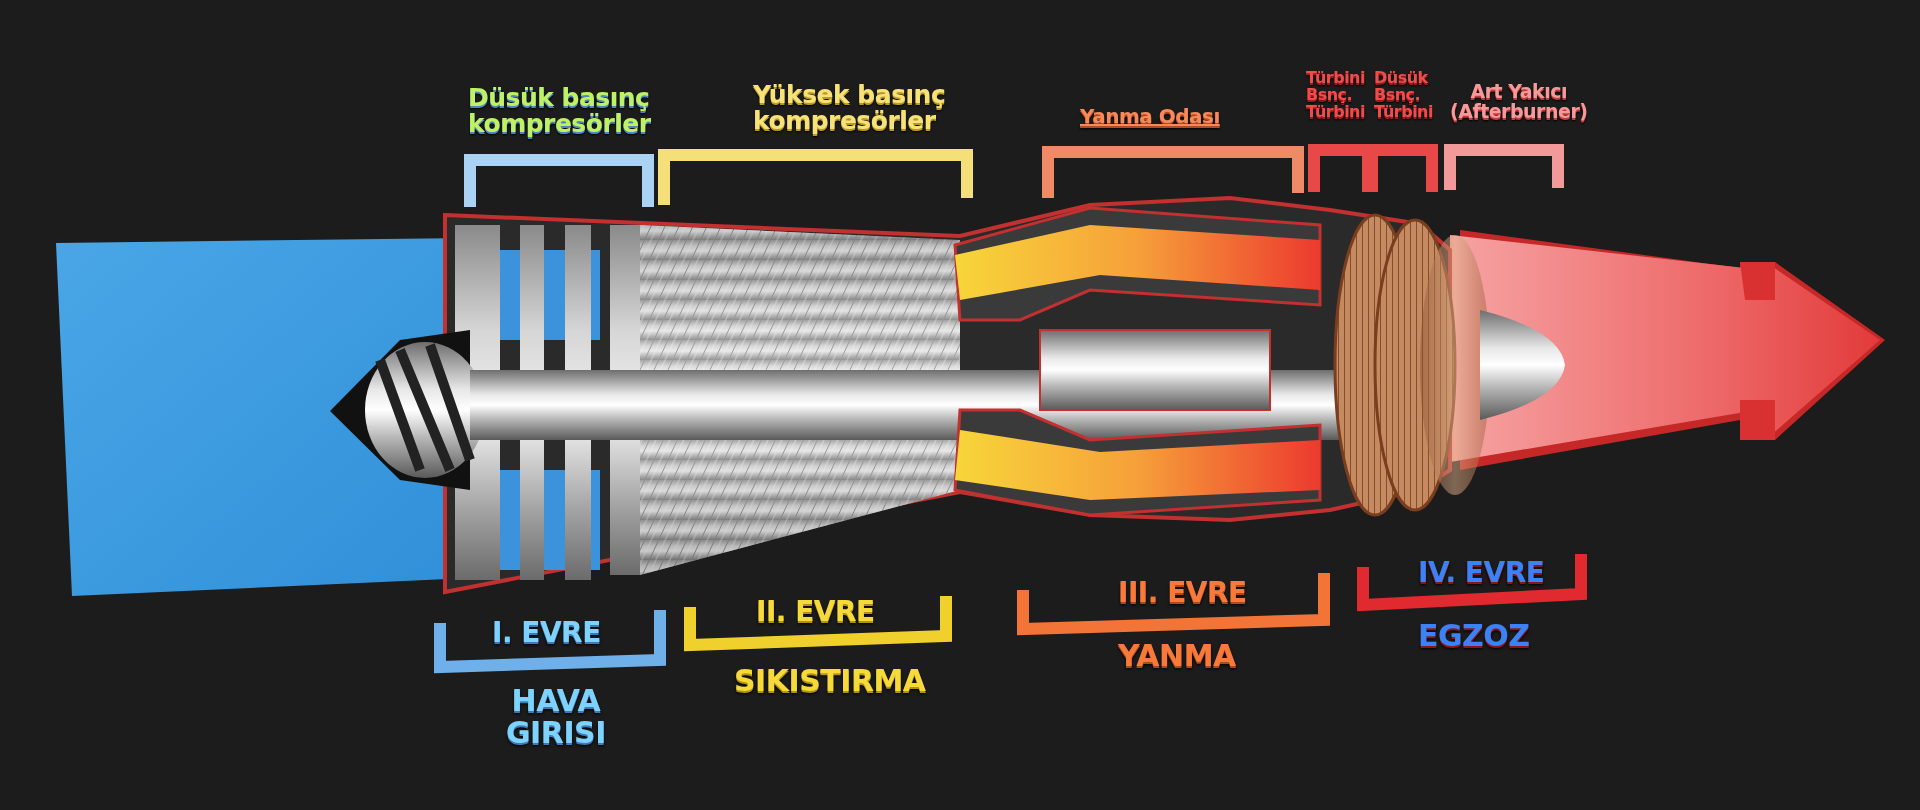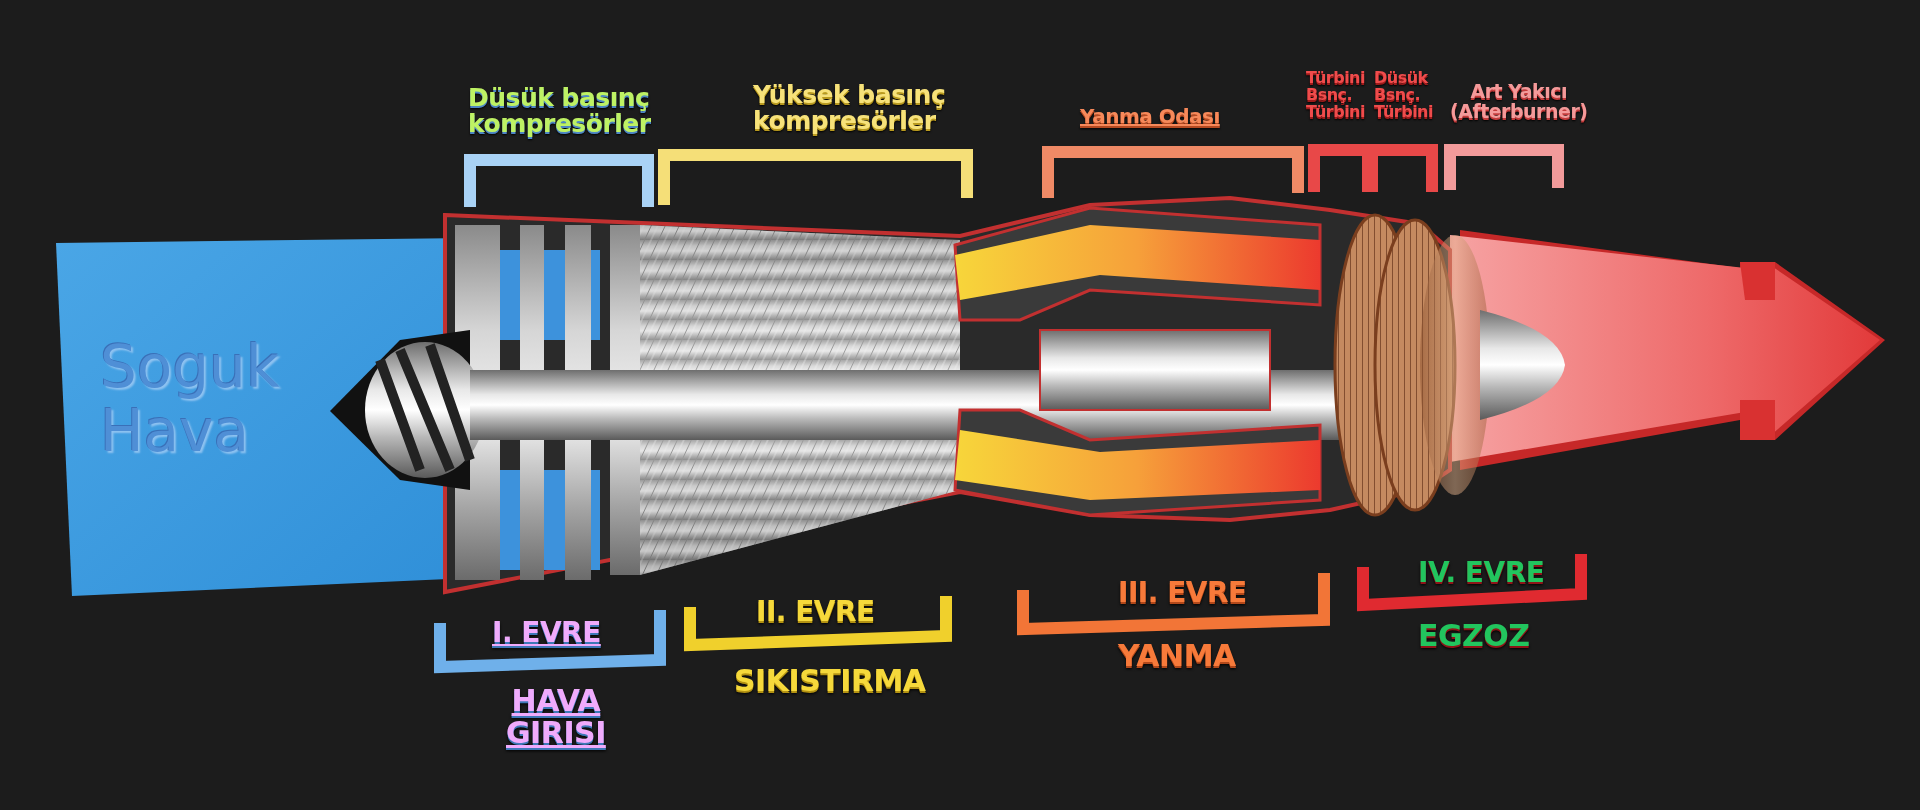--- a/index.html
+++ b/index.html
@@ -11,24 +11,24 @@
   }
   .stage { position:absolute; left:0; top:0; width:1920px; height:810px; }
   svg.engine { position:absolute; left:0; top:0; }
 
   .lbl { position:absolute; font-weight:bold; line-height:1.05; white-space:nowrap; letter-spacing:-0.5px; }
   .lbl.blue  { color:#bef264; text-shadow:0 2px 0 #4d86c4, 0 3px 2px #000; }
   .lbl.yellow{ color:#f7e27a; text-shadow:0 2px 0 #b99a1f, 0 3px 2px #000;margin-left:33px; }
   .lbl.orange{ color:#f7895a; text-shadow:0 2px 0 #b54a22, 0 3px 2px #000; }
   .lbl.red   { color:#ef4c4c; text-shadow:0 2px 0 #9e1b1b, 0 3px 2px #000; }
   .lbl.pink  { color:#f49a9a; text-shadow:0 2px 0 #c43a3a, 0 3px 2px #000; }
-  .lbl.bracket-blue  { color:#f0abfc; text-shadow:0 2px 0 #3e78b8, 0 3px 3px #000;text-decoration:underline; }
+  .lbl.bracket-blue  { color:#7dd3fc; text-shadow:0 2px 0 #3e78b8, 0 3px 3px #000; }
   .lbl.bracket-yellow{ color:#f6d93b; text-shadow:0 2px 0 #b39212, 0 3px 3px #000; }
   .lbl.bracket-orange{ color:#f77a3a; text-shadow:0 2px 0 #b2481a, 0 3px 3px #000; }
-  .lbl.bracket-red   { color:#22c55e; text-shadow:0 2px 0 #8e1418, 0 3px 3px #000; }
+  .lbl.bracket-red   { color:#3b82f6; text-shadow:0 2px 0 #8e1418, 0 3px 3px #000; }
 
   .emboss-blue { position:absolute; color:#4f8fd6; font-weight:normal; font-family:"DejaVu Sans", sans-serif;
     text-shadow: -1px -1px 0 #3a70b8, 2px 2px 2px #8fc3f1; line-height:1.0; }
   .emboss-red { position:absolute; color:#e04a4a; font-weight:normal; font-family:"DejaVu Serif", serif;
     text-shadow: -1px -1px 0 #a51e1e, 2px 2px 2px #f6b1b1; line-height:1.0; }
 </style>
 </head>
 <body>
 
 <div class="stage">
@@ -146,24 +146,20 @@
     </g>
 
     <g>
       <path d="M440 623 L440 667 L660 660 L660 610" stroke="#6fb0ea" stroke-width="12" fill="none"></path>
       <path d="M690 607 L690 645 L946 636 L946 596" stroke="#f0d02c" stroke-width="12" fill="none"></path>
       <path d="M1023 590 L1023 629 L1324 620 L1324 573" stroke="#f27537" stroke-width="12" fill="none"></path>
       <path d="M1363 567 L1363 605 L1581 594 L1581 554" stroke="#e02a30" stroke-width="12" fill="none"></path>
     </g>
   </svg>
 
-  <div class="emboss-blue" style="left:100px; top:338px; font-size:58px;">
-    <div>Soguk</div>
-    <div style="margin-top:6px;">Hava</div>
-  </div>
 
 
   <div class="lbl blue" style="left:468px; top:85px; font-size:25px;">
     <div>Düsük basınç</div>
     <div>kompresörler</div>
   </div>
 
   <div class="lbl yellow" style="left:720px; top:82px; font-size:25px;">
     <div>Yüksek basınç</div>
     <div>kompresörler</div>

